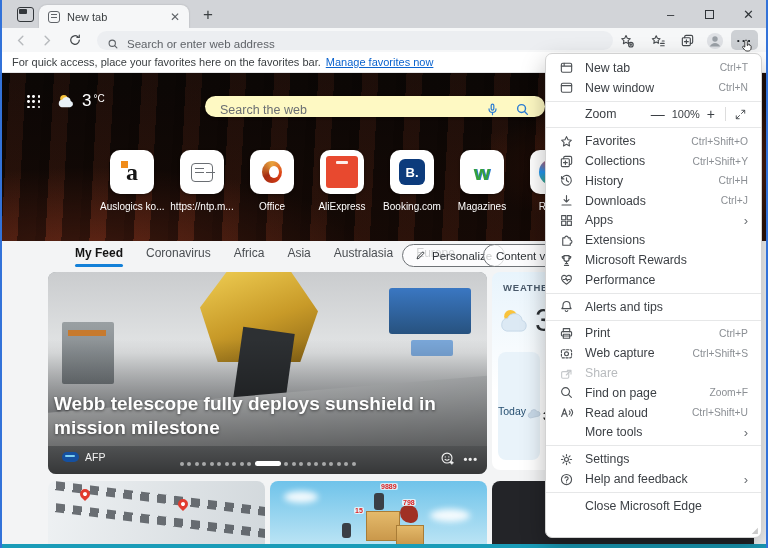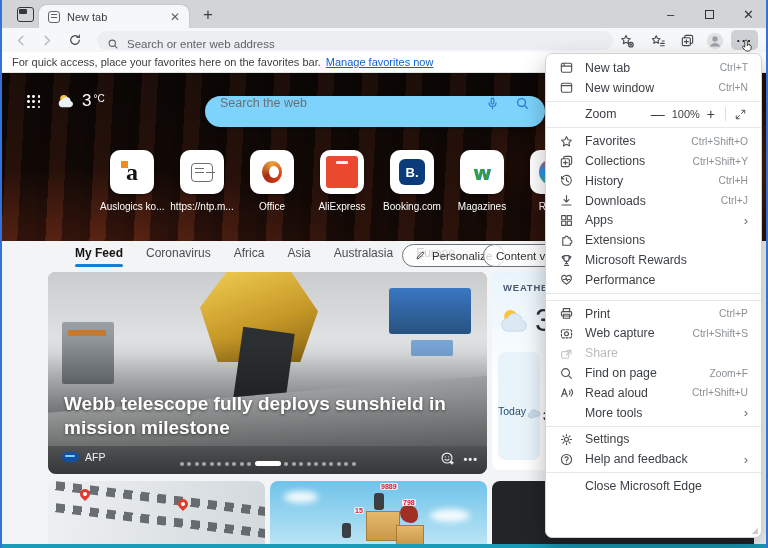--- a/index.html
+++ b/index.html
@@ -34,21 +34,21 @@
 .hero{position:absolute;left:0;top:73px;width:768px;height:168px;background-image:
  repeating-linear-gradient(93deg,rgba(0,0,0,.5) 0 10px,rgba(70,25,12,.18) 10px 26px,rgba(0,0,0,.45) 26px 44px),
  radial-gradient(60% 90% at 12% 110%,#6b2a18 0%,rgba(107,42,24,0) 60%),
  radial-gradient(50% 70% at 88% 55%,#5a220f 0%,rgba(90,34,15,0) 55%),
  linear-gradient(#140c09,#26110a)}
 .waffle{position:absolute;left:27px;top:95px;display:grid;grid-template-columns:repeat(3,1fr);gap:2.5px}
 .waffle i{width:2.8px;height:2.8px;background:#fff;border-radius:50%}
 .weatherchip{position:absolute;left:56px;top:91px;display:flex;align-items:center;color:#fff}
 .chip-temp{font-size:17px;margin-left:5px}
 .chip-unit{font-size:10px;margin-left:2px;margin-top:-6px}
-.herosearch{position:absolute;left:205px;top:96px;width:340px;height:31px;background:#7dd3fc;border-radius:16px;display:flex;align-items:flex-start;padding:0 15px;box-shadow:0 1px 3px rgba(0,0,0,.35)}
+.herosearch{position:absolute;left:205px;top:96px;width:340px;height:21px;background:#fef9c3;border-radius:16px;display:flex;align-items:flex-end;padding:0 15px;box-shadow:0 1px 3px rgba(0,0,0,.35)}
 .hs-ph{color:#6b6f73;font-size:12.5px;flex:1}
 .hs-ic{margin-left:15px;display:flex}
 .shortcuts{position:absolute;left:100px;top:150px;display:flex;gap:6px}
 .tile{width:64px;display:flex;flex-direction:column;align-items:center}
 .tile-ic{width:44px;height:44px;background:#fff;border-radius:10px;display:flex;align-items:center;justify-content:center;box-shadow:0 1px 3px rgba(0,0,0,.4)}
 .tile-label{margin-top:7px;font-size:10px;color:#fff;max-width:64px;white-space:nowrap;overflow:hidden}
 .aus{position:relative;font-family:"Liberation Serif",serif;font-weight:700;font-size:24px;color:#151515;line-height:1}
 .aus i{position:absolute;left:-5px;top:1px;width:7px;height:7px;background:#f08c1a}
 .pg{width:22px;height:19px;border:1.7px solid #6a6e73;border-radius:4px;position:relative}
 .pg::before{content:"";position:absolute;left:3px;top:4px;width:9px;height:1.6px;background:#6a6e73;box-shadow:0 4px 0 #6a6e73,11px 4px 0 #6a6e73}
@@ -69,21 +69,21 @@
 .herocard{position:absolute;left:48px;top:272px;width:439px;height:202px;border-radius:8px;overflow:hidden;background:#9aa0a4}
 .hc-ceiling{position:absolute;inset:0;background:linear-gradient(#caccce 0%,#e3e5e6 40%,#b4b7ba 68%,#9da1a4 100%)}
 .hc-lift{position:absolute;left:14px;top:50px;width:52px;height:62px;background:linear-gradient(#9aa0a3,#777d81);border-radius:2px}
 .hc-lift::before{content:"";position:absolute;left:6px;top:8px;width:38px;height:6px;background:#c77a2e}
 .hc-gold{position:absolute;left:152px;top:-4px;width:118px;height:94px;background:linear-gradient(160deg,#f1d055,#c89a28 55%,#8a6515);clip-path:polygon(15% 100%,0 42%,25% 0,75% 0,100% 46%,85% 100%)}
 .hc-mount{position:absolute;left:190px;top:58px;width:52px;height:72px;background:#2d3033;transform:rotate(8deg)}
 .hc-blue1{position:absolute;right:16px;top:16px;width:82px;height:46px;background:linear-gradient(#3a77c2,#27527f);border-radius:3px}
 .hc-blue2{position:absolute;right:34px;top:68px;width:42px;height:16px;background:#7aa7d9;border-radius:2px}
 .hc-sheet{position:absolute;left:0;bottom:28px;width:100%;height:74px;background:linear-gradient(100deg,#e9ebec,#bfc2c4);clip-path:polygon(0 55%,100% 5%,100% 100%,0 100%)}
 .hc-shade{position:absolute;left:0;bottom:0;width:100%;height:135px;background:linear-gradient(rgba(0,0,0,0),rgba(0,0,0,.66))}
-.hc-headline{position:absolute;left:16px;bottom:33px;width:414px;color:#fff;font-size:19px;font-weight:700;line-height:1.3;text-shadow:0 1px 3px rgba(0,0,0,.55)}
+.hc-headline{position:absolute;left:6px;bottom:33px;width:414px;color:#fff;font-size:19px;font-weight:700;line-height:1.3;text-shadow:0 1px 3px rgba(0,0,0,.55)}
 .hc-src{position:absolute;left:14px;bottom:11px;display:flex;align-items:center;gap:6px;color:#f2f2f2;font-size:10.5px}
 .afp-logo{width:17px;height:10px;background:#1550a0;border-radius:5px;position:relative}
 .afp-logo::before{content:"";position:absolute;left:3px;top:3px;width:10px;height:1.6px;background:#7fd0f0;border-radius:1px}
 .hc-dots{position:absolute;left:0;right:0;bottom:8px;display:flex;justify-content:center;align-items:center;gap:3.5px}
 .dot{width:4px;height:4px;border-radius:50%;background:rgba(255,255,255,.55)}
 .dot.active{width:26px;height:5px;border-radius:3px;background:#fff}
 .hc-react{position:absolute;right:32px;bottom:8px;display:flex}
 .hc-more{position:absolute;right:9px;bottom:9px;color:#eee;font-size:11px;font-weight:700;letter-spacing:1px}
 
 .weathercard{position:absolute;left:492px;top:272px;width:262px;height:198px;border-radius:8px;background:linear-gradient(#e8f4fc,#fff 60%)}
@@ -518,20 +518,29 @@
     <div class="mrow">
       <span class="mi">
         <svg viewBox="0 0 16 16" width="15" height="15" fill="none" stroke="#4e5256" stroke-width="1.2" stroke-linecap="round" stroke-linejoin="round">
           <path d="M8 13S2.8 9.8 2.8 6.4C2.8 4.8 4 3.6 5.5 3.6c1 0 2 .6 2.5 1.5.5-.9 1.5-1.5 2.5-1.5 1.5 0 2.7 1.2 2.7 2.8C13.2 9.8 8 13 8 13z"></path>
           <path d="M4.6 8h1.9l1-1.6 1.2 3 1-1.4h1.7"></path>
         </svg>
       </span>
       <span class="mlabel">Performance</span>
     </div>
     <div class="msep"></div>
+    <div class="mrow">
+      <span class="mi">
+        <svg viewBox="0 0 16 16" width="15" height="15" fill="none" stroke="#4e5256" stroke-width="1.2" stroke-linecap="round" stroke-linejoin="round">
+          <path d="M8 2.6c-2.1 0-3.7 1.6-3.7 3.7 0 3-1.2 3.9-1.2 3.9h9.8s-1.2-.9-1.2-3.9C11.7 4.2 10.1 2.6 8 2.6z"></path>
+          <path d="M6.7 12.4a1.35 1.35 0 0 0 2.6 0"></path>
+        </svg>
+      </span>
+      <span class="mlabel">Alerts and tips</span>
+    </div>
     <div class="msep"></div>
     <div class="mrow">
       <span class="mi">
         <svg viewBox="0 0 16 16" width="15" height="15" fill="none" stroke="#4e5256" stroke-width="1.2" stroke-linecap="round" stroke-linejoin="round">
           <path d="M4.6 6V2.8h6.8V6"></path>
           <rect x="2.6" y="6" width="10.8" height="4.6" rx="1"></rect>
           <rect x="4.6" y="8.8" width="6.8" height="4.2"></rect>
         </svg>
       </span>
       <span class="mlabel">Print</span>

